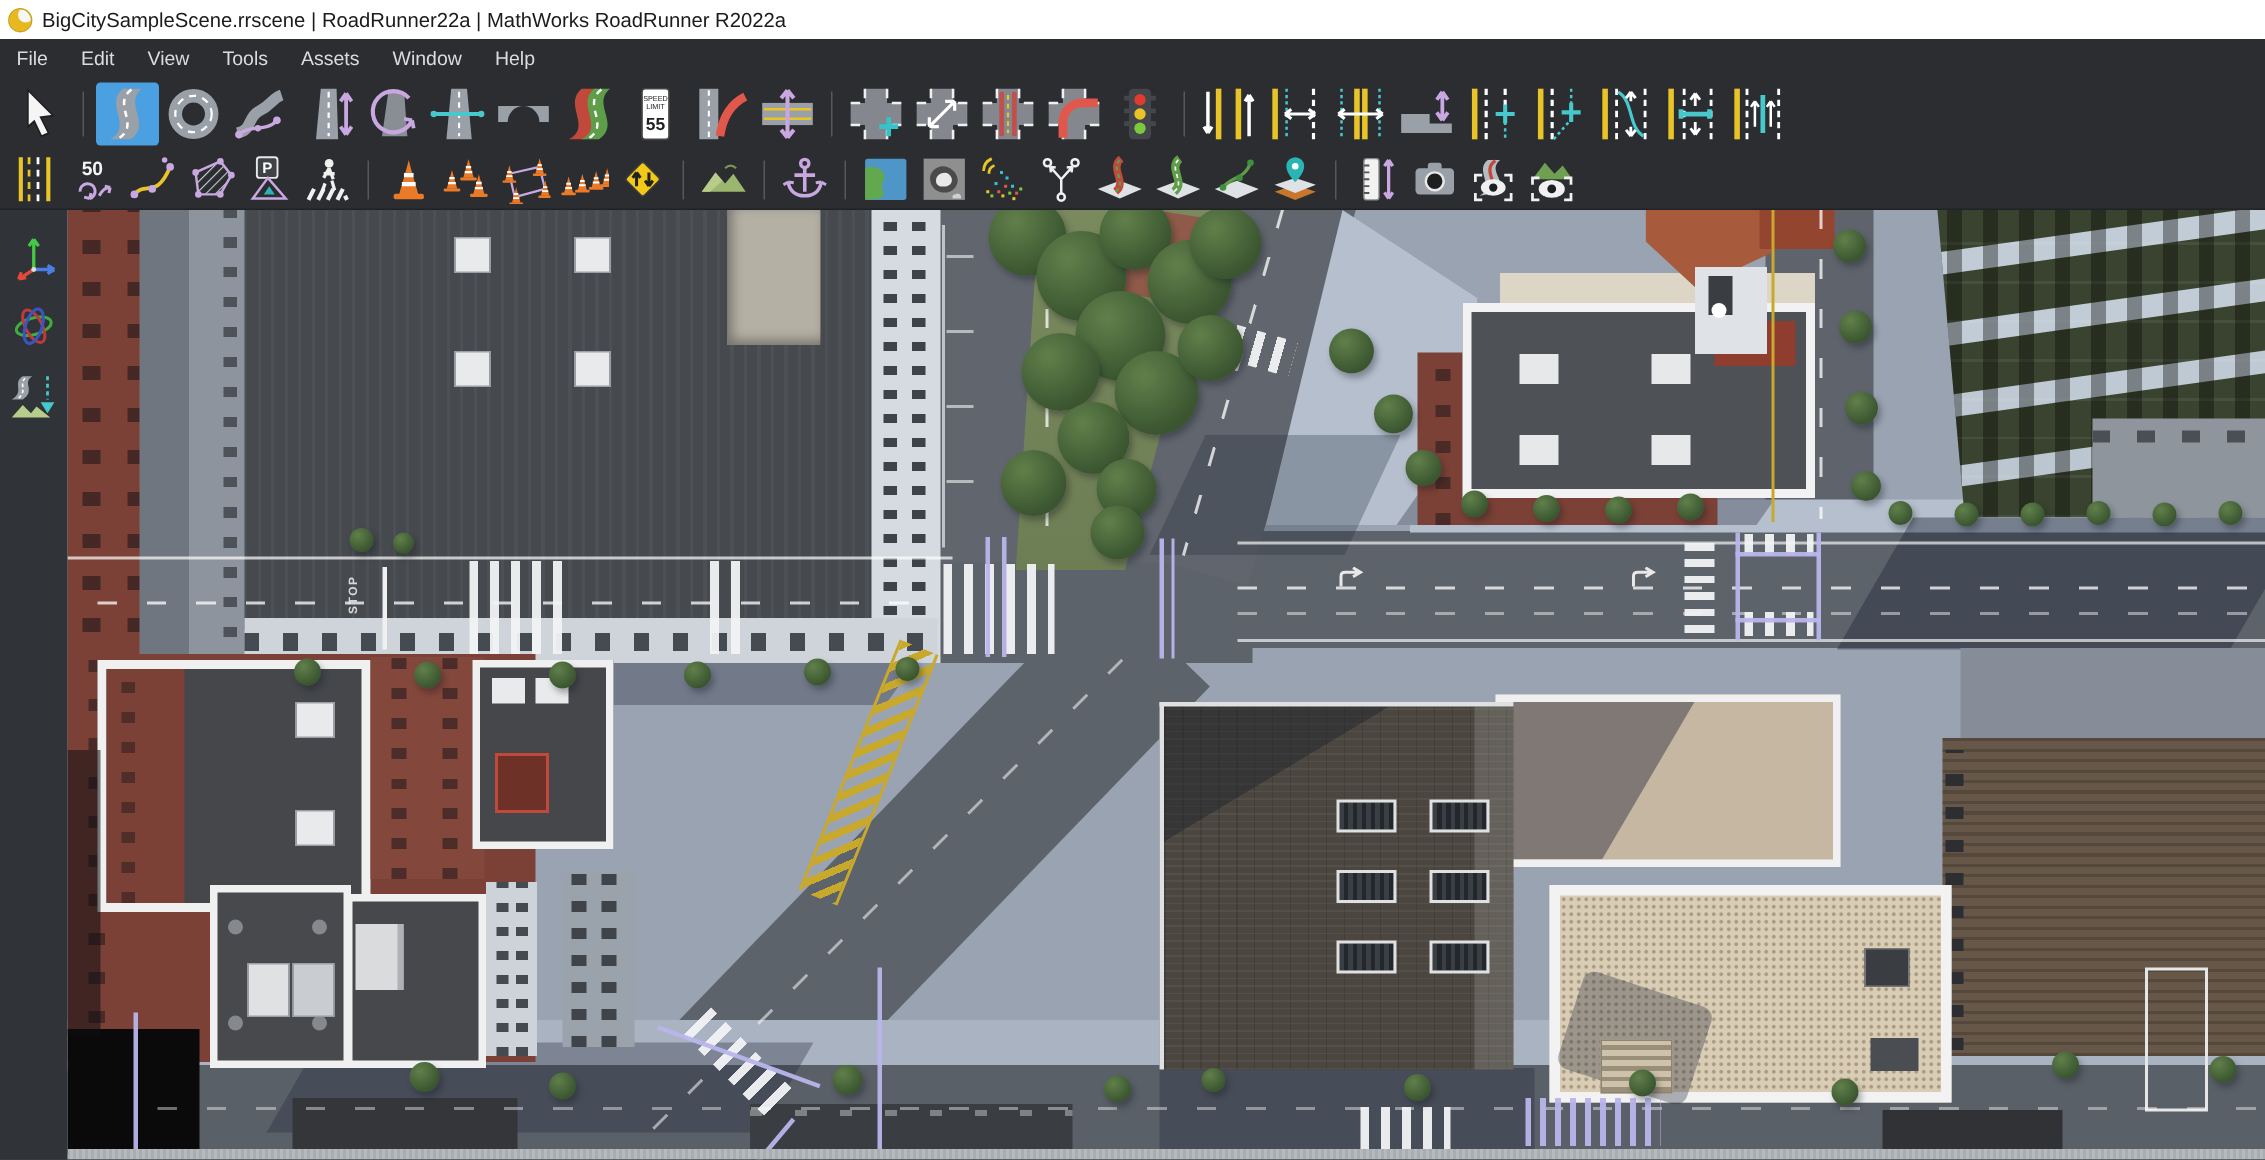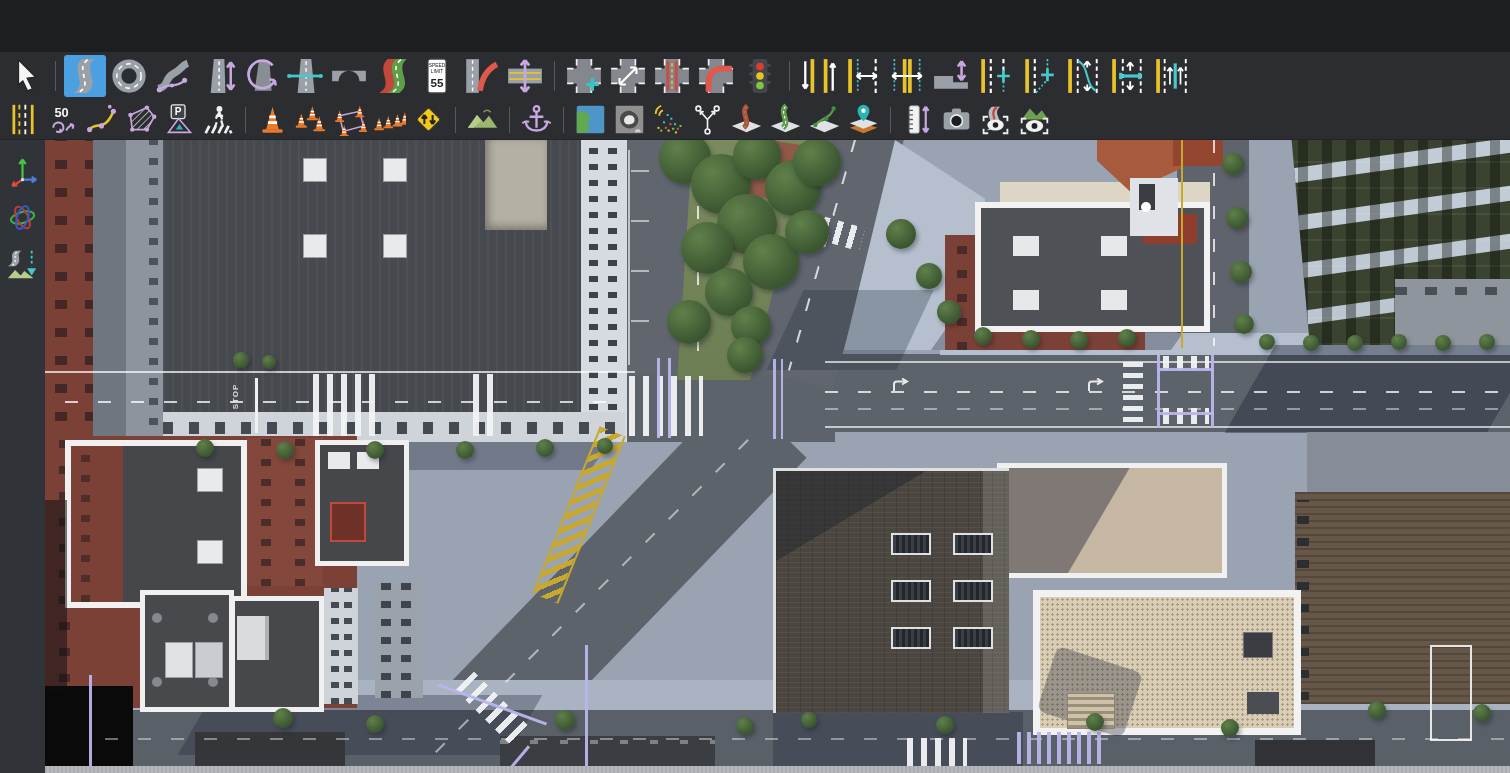--- a/index.html
+++ b/index.html
@@ -35,21 +35,39 @@
   .pur{background:#b9b5ec;opacity:.95;}
   .purz{background:repeating-linear-gradient(90deg,#b9b5ec 0 4px,transparent 4px 10px);opacity:.95;}
   #wm{color:rgba(255,255,255,.88);font-size:42px;letter-spacing:2px;font-family:"DejaVu Sans","Liberation Sans",sans-serif;text-shadow:0 0 6px rgba(0,0,0,.18);}
   #stoptxt{color:#f0f0f0;font-size:8px;font-weight:bold;transform:rotate(-90deg);letter-spacing:1px;opacity:.85;}
 </style>
 </head>
 <body>
 
 <div id="app">
 
-
+  <div id="titlebar">
+    <span class="appico">
+      <svg viewBox="0 0 17 17">
+          <circle cx="8.5" cy="8.5" r="7.6" fill="#f7f7f5" stroke="#c9a21a" stroke-width="1"></circle>
+          <path d="M8.5 1.3 A7.2 7.2 0 1 0 15.7 8.5 A5 5 0 1 1 8.5 1.3 Z" fill="#e8b820"></path>
+        </svg>
+    </span>
+    <span>BigCitySampleScene.rrscene | RoadRunner22a | MathWorks RoadRunner R2022a</span>
+  </div>
+
+  <div id="menubar">
+      <span class="mitem">File</span>
+      <span class="mitem">Edit</span>
+      <span class="mitem">View</span>
+      <span class="mitem">Tools</span>
+      <span class="mitem">Assets</span>
+      <span class="mitem">Window</span>
+      <span class="mitem">Help</span>
+    </div>
 
   <div id="row1">
       <button class="tbtn">
         <span class="icn">
           <svg viewBox="0 0 36 36">
             <path d="M11 3 L27 19 L19 20 L24 30 L19.5 32 L15 22.5 L11 26 Z" fill="#f5f5f5" stroke="#1e1e1e"></path>
           </svg>
         </span>
       </button>
       <i class="sep"></i>

